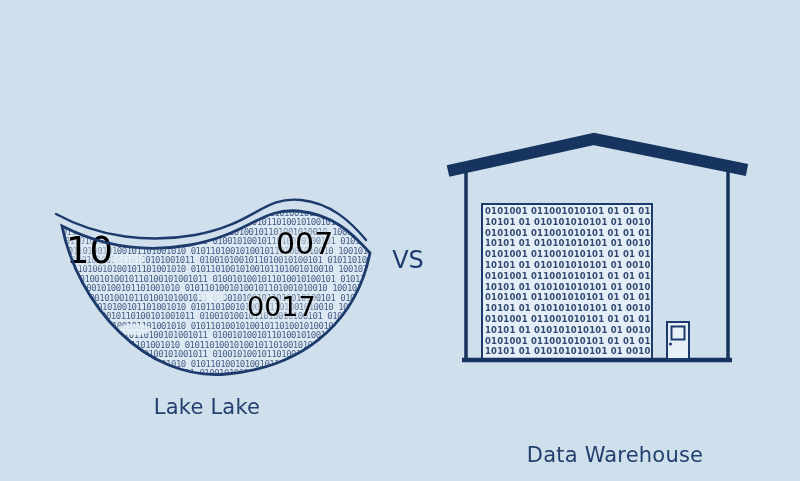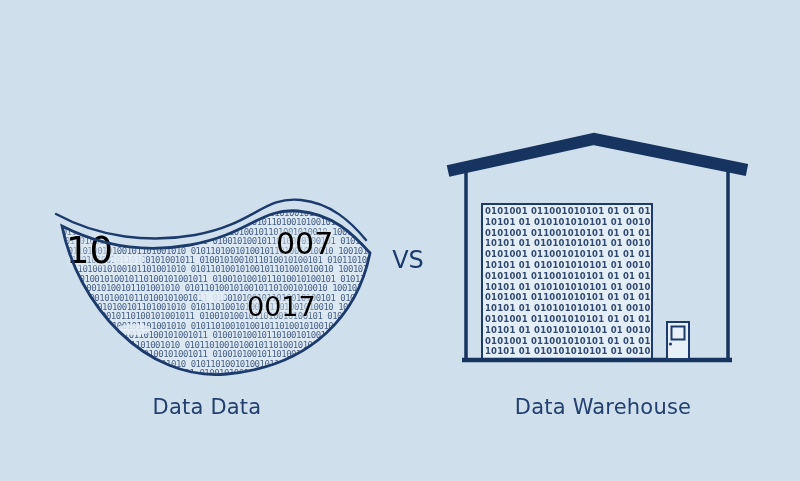--- a/index.html
+++ b/index.html
@@ -67,21 +67,21 @@
   
   .vs {
     position:absolute; left:372px; top:246px; width:72px;
     text-align:center; font-size:24px; color:#1d3a6d;
   }
   .caption {
     position:absolute; top:395px; text-align:center;
     font-size:21px; color:#23406e; letter-spacing:0.2px;
   }
   .caption-lake { left:107px; width:200px; }
-  .caption-wh   { left:483px; width:240px; }
+  .caption-wh   { left:495px; width:240px;margin-top:48px; }
 </style>
 </head>
 <body>
 
 <div class="canvas">
 
   <div class="lake">
     <div class="lake-fill">
         <div class="bin-row">1001011010010100101101001010 01011010010100101101001010010 1001011010010100101101001010 01011010010100101101001010010 1001011010010100101101001010 01011010010100101101001010010 </div>
         <div class="bin-row">0101101001010010110100101001011 0100101001011010010100101 0101101001010010110100101001011 0100101001011010010100101 0101101001010010110100101001011 0100101001011010010100101 </div>
@@ -142,16 +142,16 @@
     </g>
 
     <g>
       <rect x="667" y="322" width="22" height="37" fill="#e8f0f7" stroke="#1d3a6d" stroke-width="2"></rect>
       <rect x="671.5" y="326.5" width="13" height="13" fill="none" stroke="#1d3a6d" stroke-width="2"></rect>
       <circle cx="670.5" cy="344" r="1.6" fill="#1d3a6d"></circle>
     </g>
   </svg>
 
   <div class="vs">VS</div>
-  <div class="caption caption-lake">Data Data</div>
+  <div class="caption caption-lake">Lake Lake</div>
   <div class="caption caption-wh">Data Warehouse</div>
 
 </div>
 
 </body></html>

